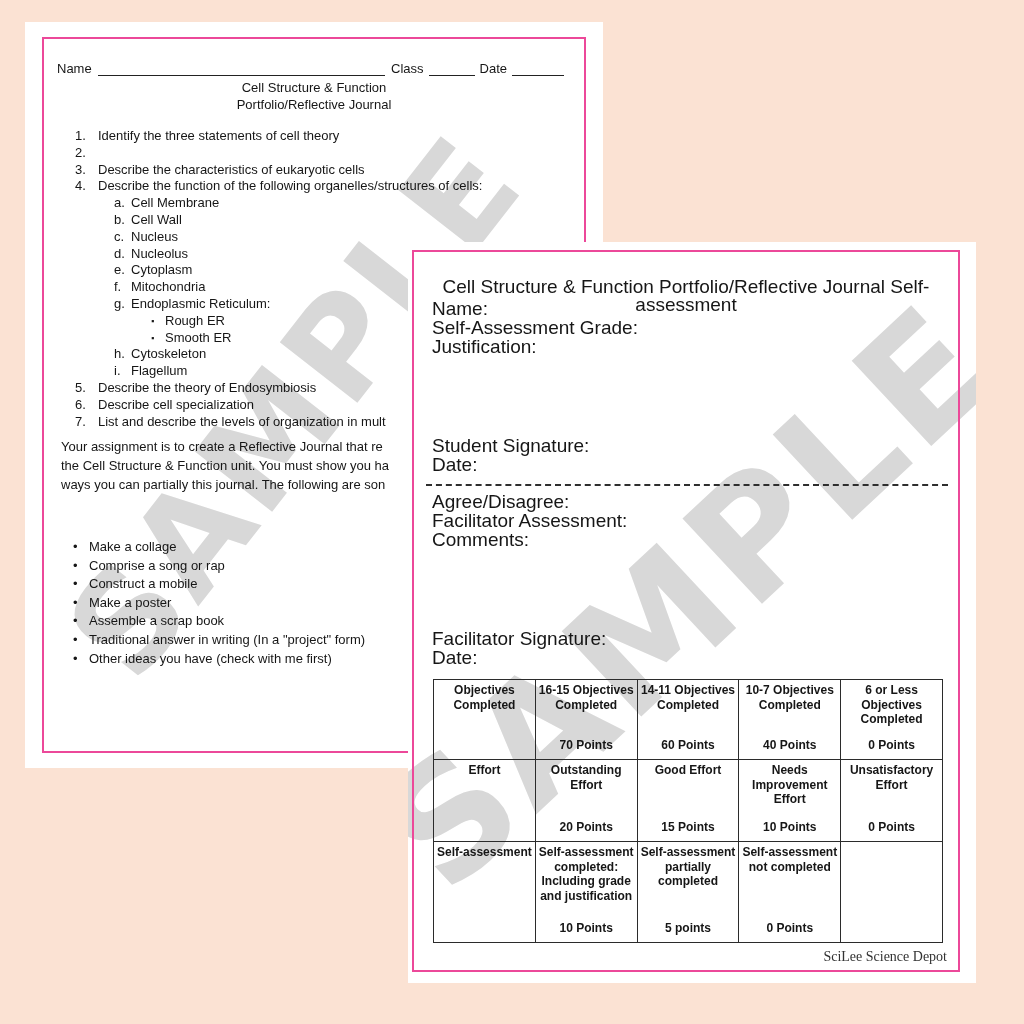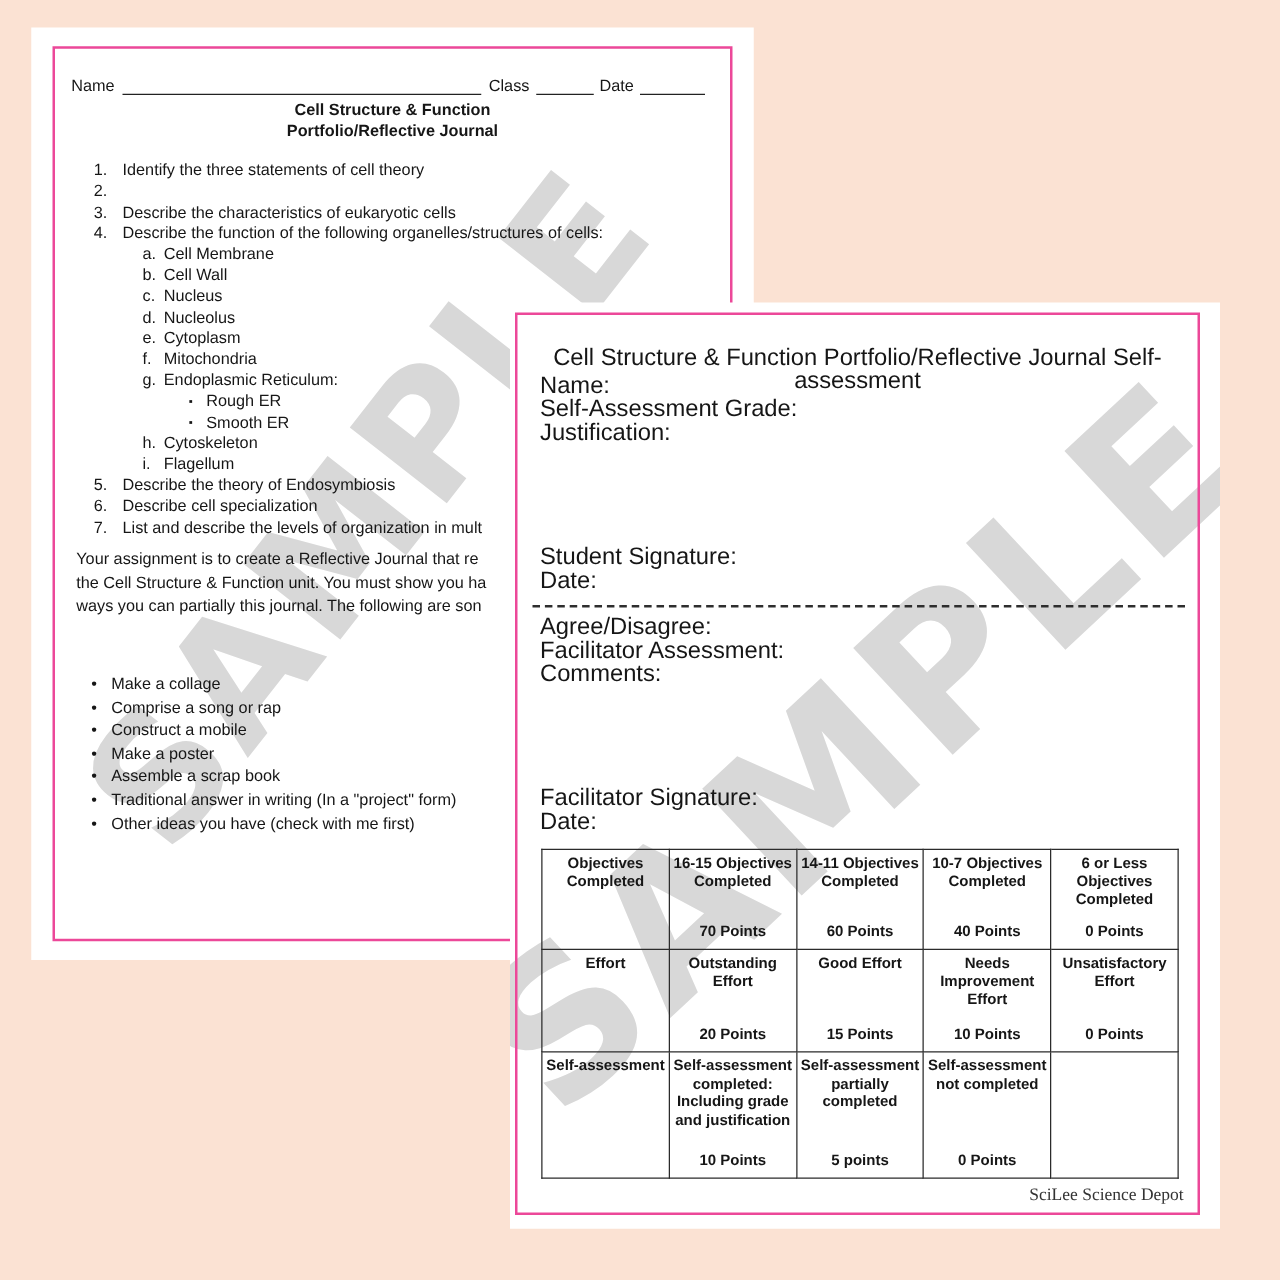--- a/index.html
+++ b/index.html
@@ -25,21 +25,21 @@
   #wm2{left:280px;top:355px;font-size:160px;letter-spacing:6px;
        transform:translate(-50%,-50%) rotate(-43deg);}
 
   
   .p1{position:absolute;font-size:13px;line-height:16.8px;}
   .hdr{top:22px;left:13px;right:15px;display:flex;align-items:flex-end;line-height:15px;}
   .hline{border-bottom:1.5px solid #222;height:14px;}
   .hline.name{flex:1;margin:0 6px;}
   .hline.short{width:46px;margin:0 5px;}
   .hline.short2{width:52px;margin:0 5px;}
-  .titles{top:40px;left:0;right:0;text-align:center;line-height:17px;font-weight:bold;}
+  .titles{top:40px;left:0;right:0;text-align:center;line-height:17px;}
   .objlist{top:89px;left:13px;right:4px;}
   .obj{display:flex;}
   .obj .mk{flex:0 0 auto;}
   .lvl1{margin-left:18px;}  .lvl1 .mk{width:23px;}
   .lvl2{margin-left:57px;}  .lvl2 .mk{width:17px;}
   .lvl3{margin-left:94px;}  .lvl3 .mk{width:14px;font-size:9px;line-height:16.8px;}
   .para{top:398px;left:17px;white-space:nowrap;line-height:19.2px;}
   .opts{top:499px;left:29px;line-height:18.6px;}
   .opt{display:flex;}
   .opt .mk{width:16px;flex:0 0 auto;}

